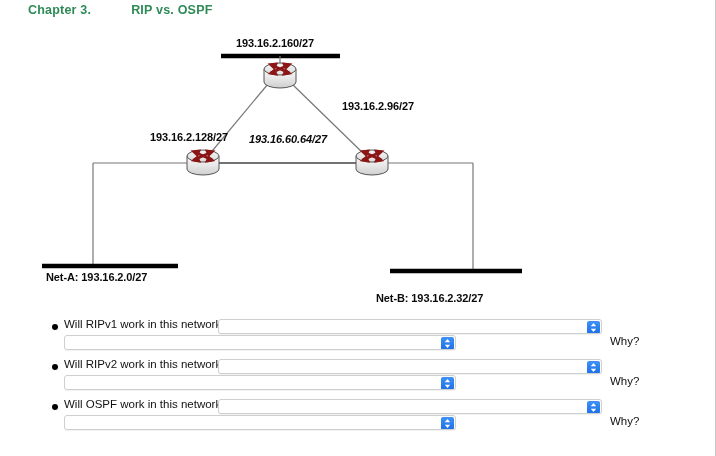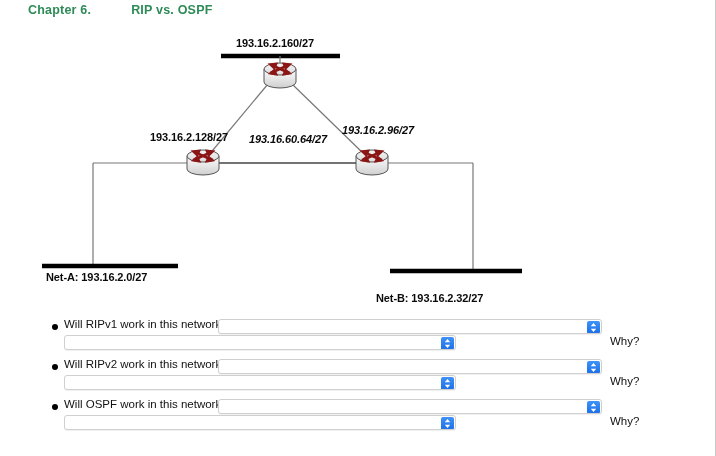--- a/index.html
+++ b/index.html
@@ -53,21 +53,21 @@
   .fig-label {
     position: absolute;
     font-size: 11px;
     font-weight: bold;
     color: #0a0a0a;
     white-space: nowrap;
     letter-spacing: -0.1px;
   }
   .lbl-top      { left: 236px; top: 9px; }
   .lbl-left-d   { left: 150px; top: 79px; margin-top: 24px; }
-  .lbl-right-d  { left: 342px; top: 96px; font-style: italic; }
+  .lbl-right-d  { left: 342px; top: 72px; }
   .lbl-mid      { left: 249px; top: 105px; font-style: italic; }
   .lbl-neta     { left: 46px;  top: 243px; text-align: center; }
   .lbl-netb     { left: 376px; top: 264px; }
 
   
   .q-intro {
     position: absolute;
     left: 31px;
     top: 304px;
     font-size: 11.5px;
@@ -156,21 +156,21 @@
     line-height: 0;
   }
   .sel .stepper svg { display: block; }
 </style>
 </head>
 <body>
 
 <div id="page">
 
   <div class="chapter-header">
-    <span class="ch-num">Chapter  6.</span><span>RIP vs. OSPF</span>
+    <span class="ch-num">Chapter  3.</span><span>RIP vs. OSPF</span>
   </div>
 
   <div class="figure">
 
     <svg width="716" height="270" viewBox="0 0 716 270">
       <defs>
         <linearGradient id="routerBody" x1="0" y1="0" x2="0" y2="1">
           <stop offset="0%" stop-color="#fbfbfb"></stop>
           <stop offset="45%" stop-color="#e9e9e9"></stop>
           <stop offset="100%" stop-color="#cfcfcf"></stop>

